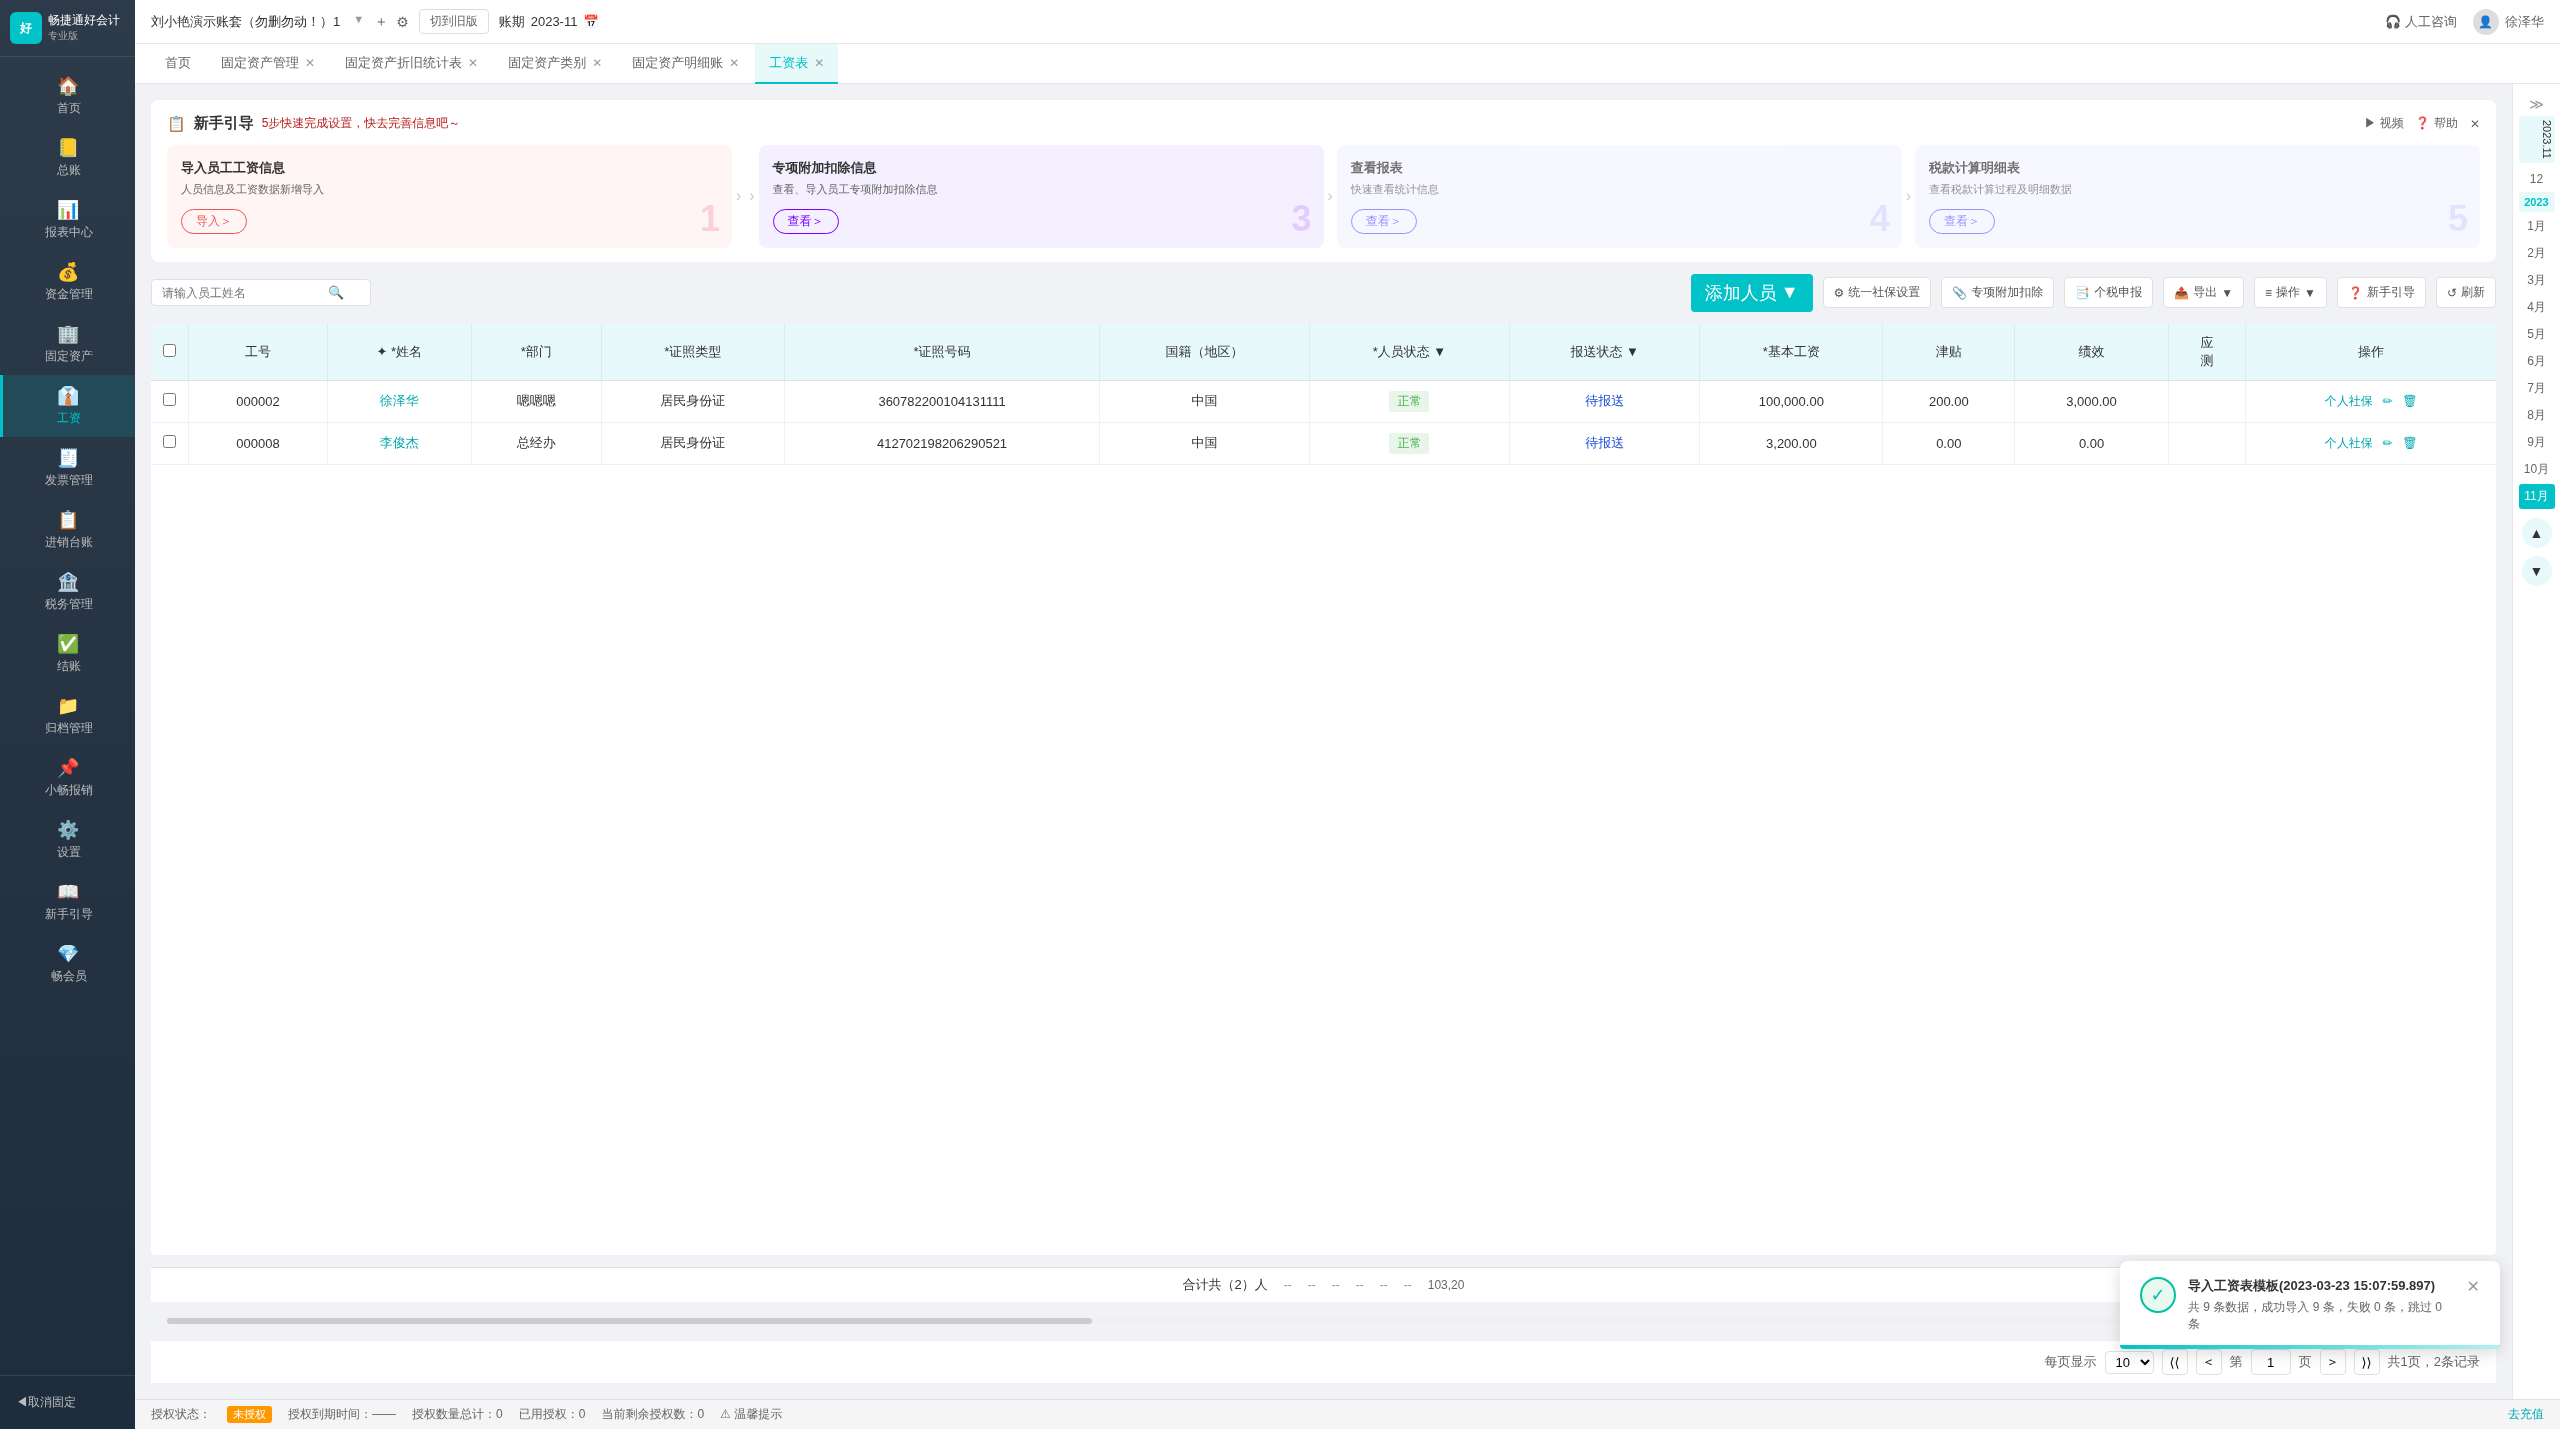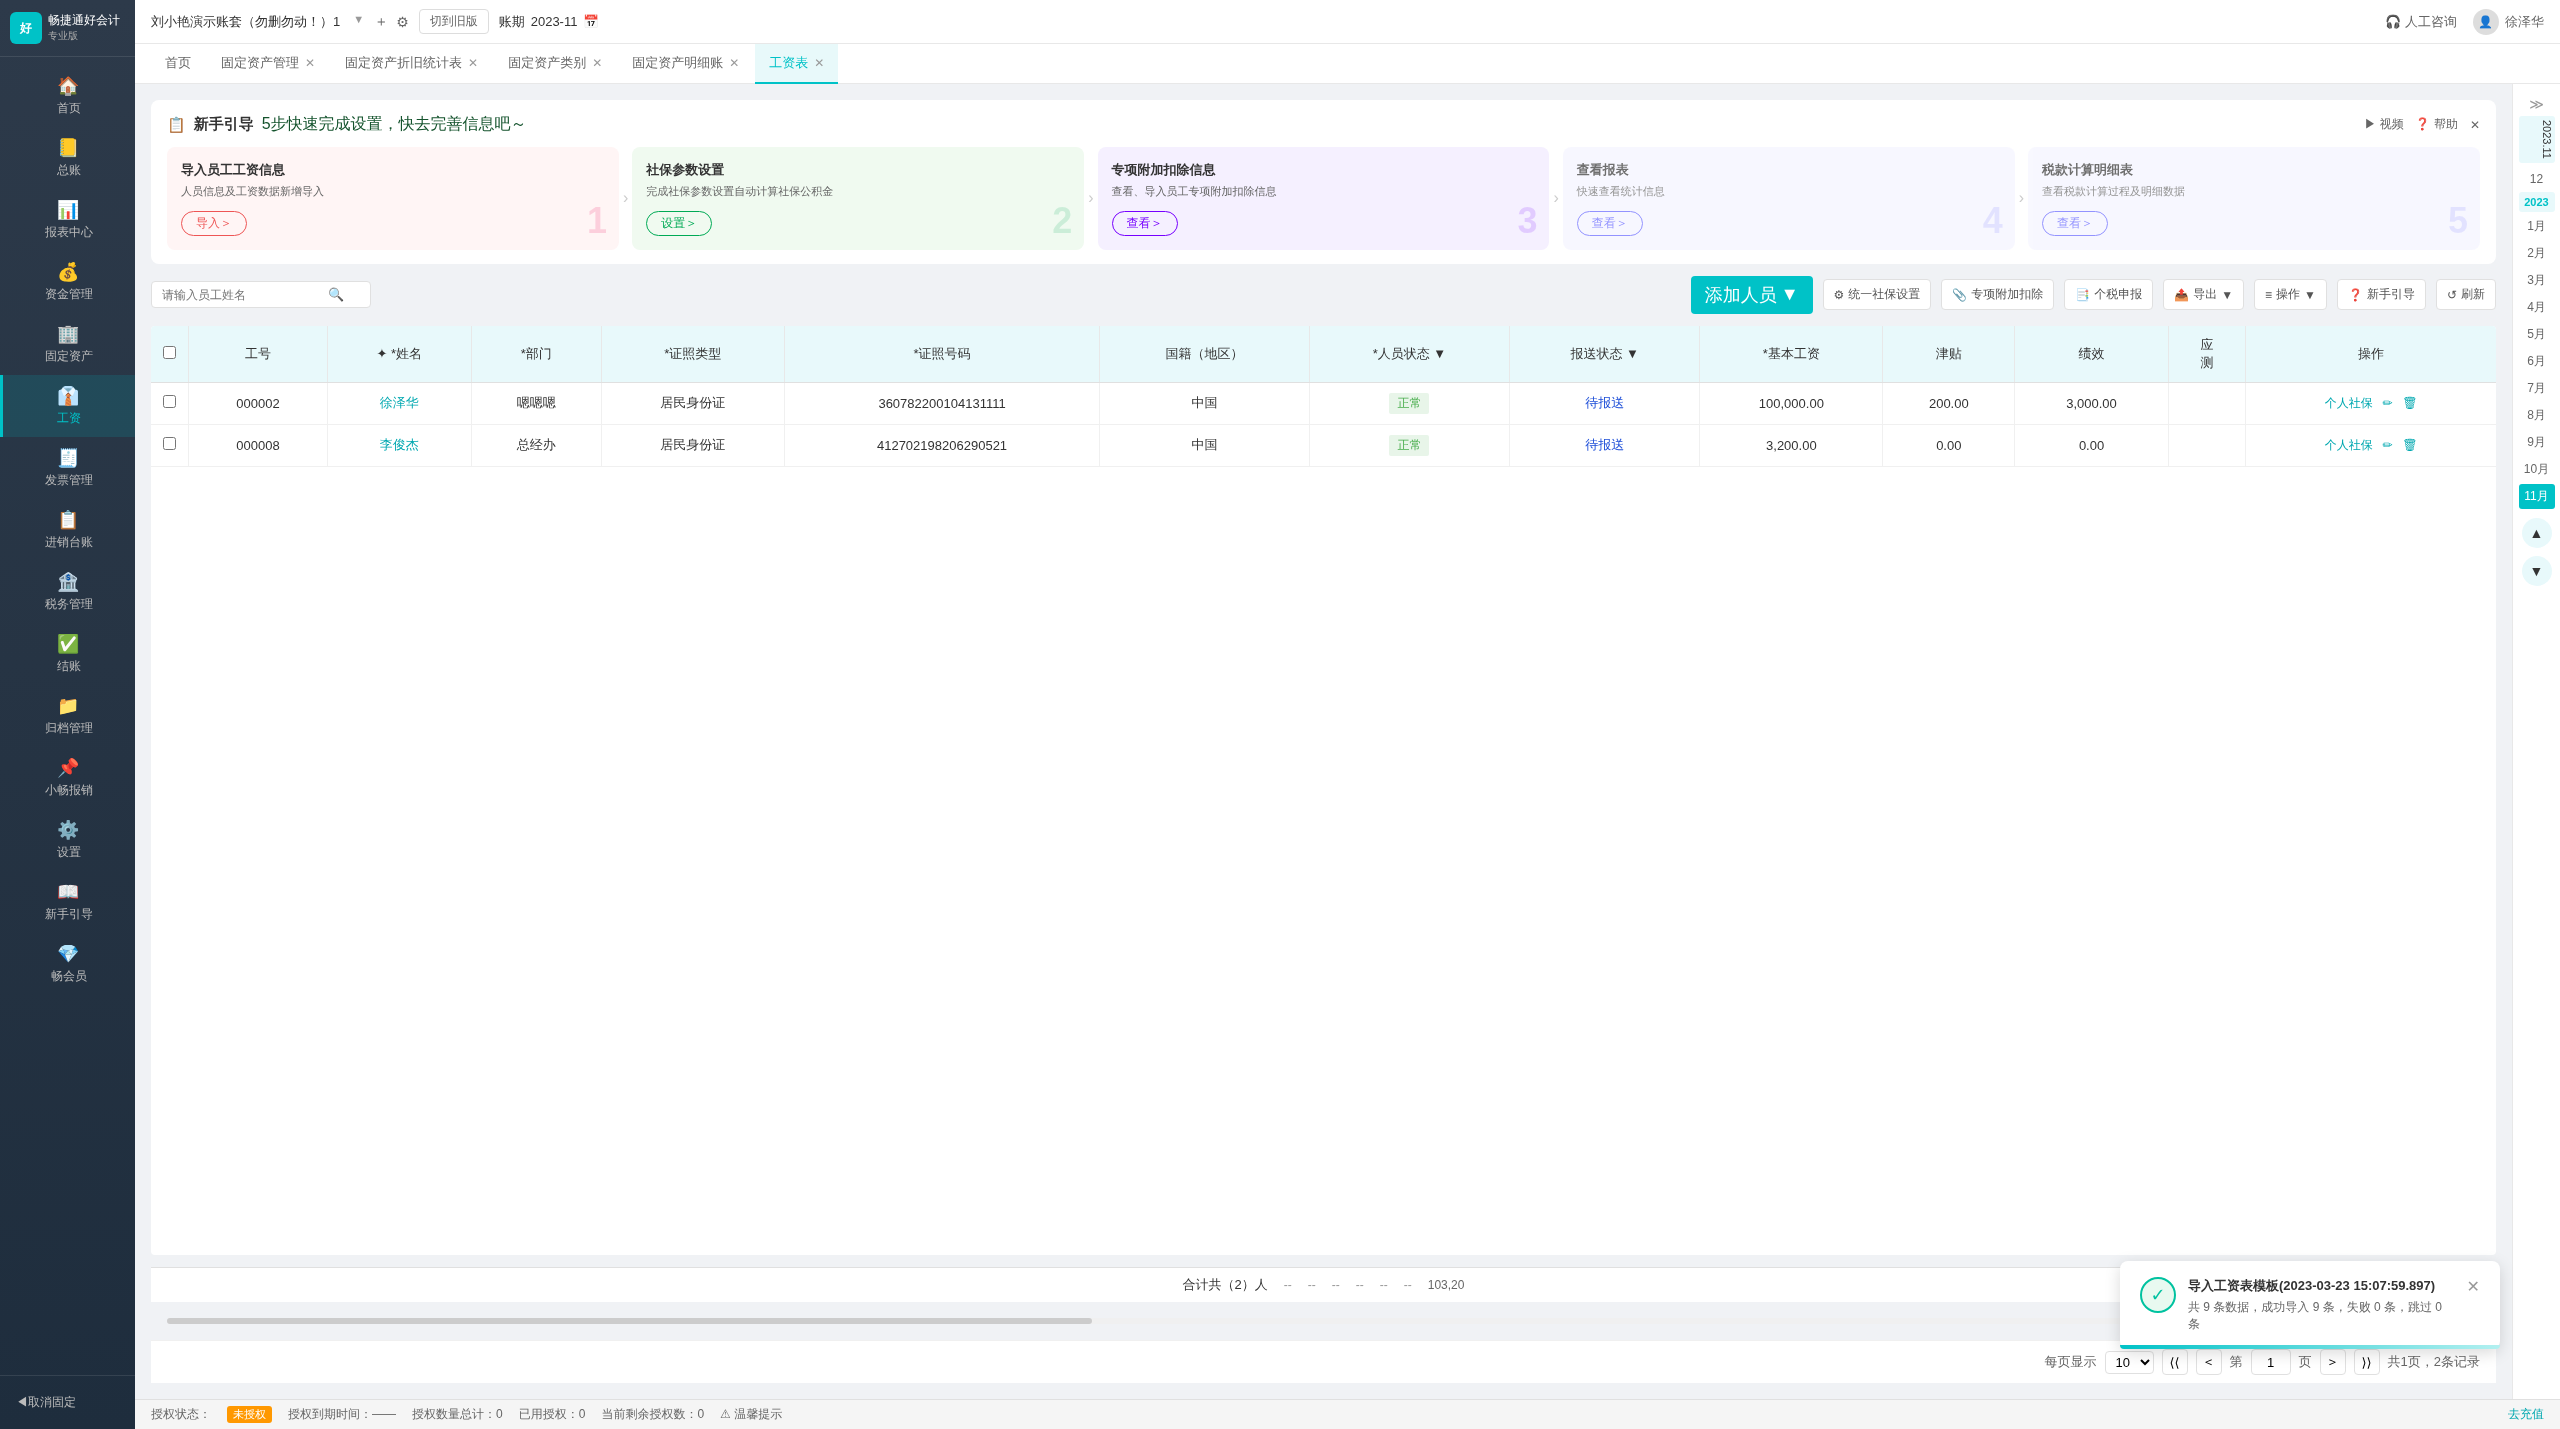--- a/index.html
+++ b/index.html
@@ -128,21 +128,21 @@
       flex-shrink: 0;
     }
     .guide-header {
       display: flex; align-items: center; justify-content: space-between;
       margin-bottom: 12px;
     }
     .guide-title {
       display: flex; align-items: center; gap: 8px;
       font-size: 15px; font-weight: 600; color: #333;
     }
-    .guide-subtitle { font-size: 16px; color: #14532d; font-weight: normal; }
+    .guide-subtitle { font-size: 12px; color: #b91c1c; font-weight: normal; }
     .guide-header-right { display: flex; align-items: center; gap: 12px; color: #666; font-size: 12px; }
     .guide-steps {
       display: flex; align-items: stretch; gap: 0;
     }
     .guide-step {
       flex: 1;
       border-radius: 8px;
       padding: 14px;
       position: relative;
     }
@@ -491,26 +491,20 @@
           </div>
         </div>
         <div class="guide-steps" id="guide-steps">
             <div class="guide-step step1">
     <div class="step-title">导入员工工资信息</div>
     <div class="step-desc">人员信息及工资数据新增导入</div>
     <span class="step-btn">导入＞</span>
     <div class="step-number">1</div>
   </div>
             <div class="step-arrow">›</div>
-            <div class="guide-step step2">
-    <div class="step-title">社保参数设置</div>
-    <div class="step-desc">完成社保参数设置自动计算社保公积金</div>
-    <span class="step-btn">设置＞</span>
-    <div class="step-number">2</div>
-  </div>
             <div class="step-arrow">›</div>
             <div class="guide-step step3">
     <div class="step-title">专项附加扣除信息</div>
     <div class="step-desc">查看、导入员工专项附加扣除信息</div>
     <span class="step-btn">查看＞</span>
     <div class="step-number">3</div>
   </div>
             <div class="step-arrow">›</div>
             <div class="guide-step step4">
     <div class="step-title">查看报表</div>

